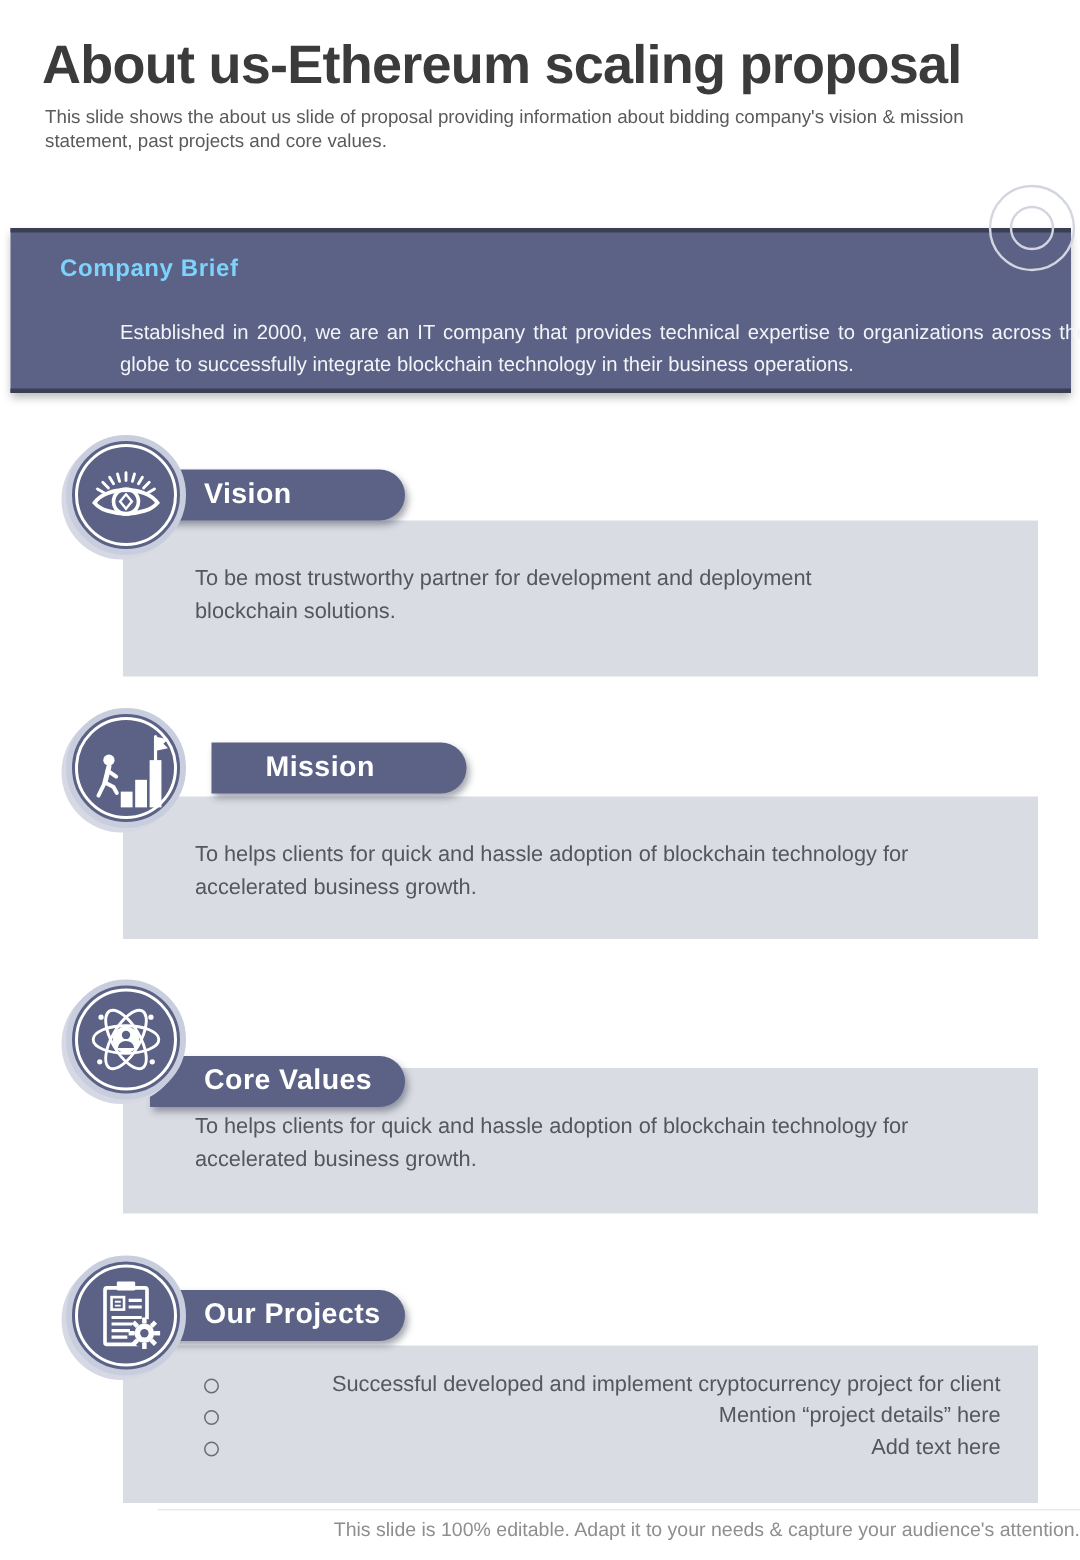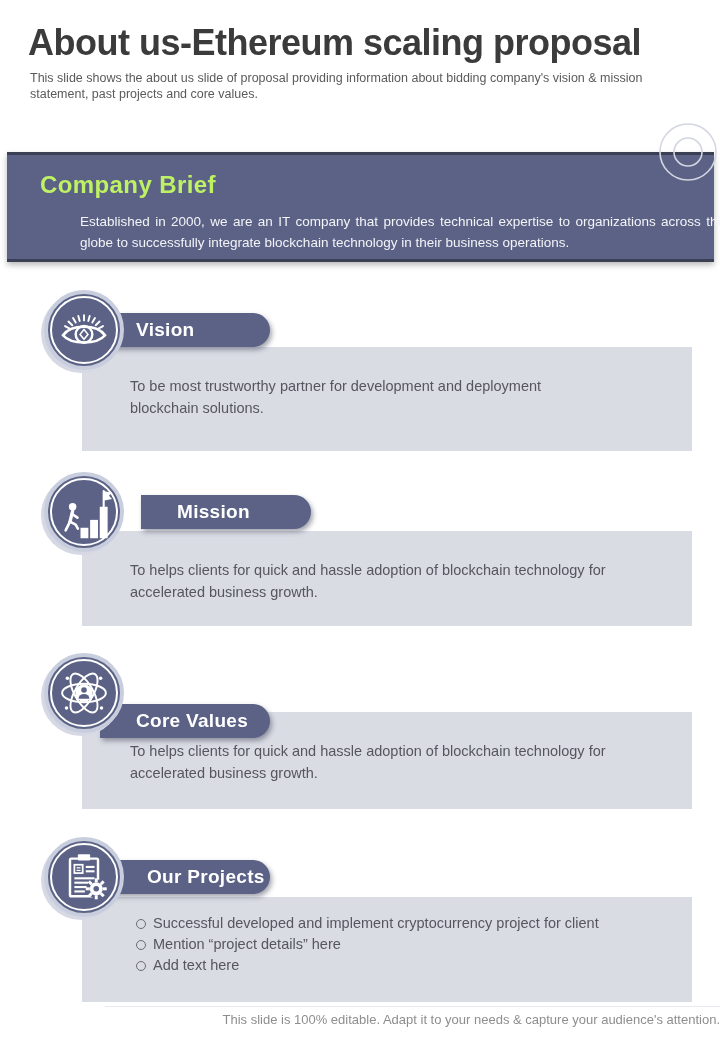--- a/index.html
+++ b/index.html
@@ -12,43 +12,43 @@
   .slide{position:relative;width:720px;height:1040px;background:#fff;overflow:hidden;}
 
   .page-title{position:absolute;left:28px;top:22px;font-size:36px;font-weight:700;
     letter-spacing:-0.5px;color:var(--title-text);}
   .page-subtitle{position:absolute;left:30px;top:70px;width:672px;font-size:12.5px;
     line-height:16px;color:var(--subtitle-text);}
 
   .banner{position:absolute;left:7px;top:152px;width:707px;height:110px;background:var(--slate);
     border-top:3px solid var(--slate-dark);border-bottom:3px solid var(--slate-dark);
     box-shadow:0 3px 6px rgba(0,0,0,.28);z-index:2;}
-  .banner-heading{position:absolute;left:33px;top:16px;font-size:24px;font-weight:700;
-    letter-spacing:.4px;color:#bef264;}
+  .banner-heading{position:absolute;left:33px;top:16px;font-size:16px;font-weight:700;
+    letter-spacing:.4px;color:#7dd3fc;}
   .banner-body{position:absolute;left:33px;top:56px;width:645px;font-size:13.5px;line-height:21px;
     color:#f3f4f8;text-align:justify;margin-left:40px;}
   .deco-circles{position:absolute;left:644px;top:112px;z-index:3;pointer-events:none;}
 
   .section{position:absolute;left:0;width:720px;}
   .content-box{position:absolute;left:82px;width:610px;background:var(--box-bg);z-index:0;}
   .box-text{margin:28px 40px 0 48px;font-size:14.5px;line-height:22px;color:var(--body-text);}
   .s-vision .box-text{width:470px;}
 
   .pill{position:absolute;left:100px;width:170px;height:34px;background:var(--slate);
     border-radius:0 17px 17px 0;box-shadow:2px 3px 5px rgba(50,55,75,.45);z-index:1;
     display:flex;align-items:center;}
   .pill-label{padding-left:36px;font-size:19px;font-weight:700;letter-spacing:.3px;color:#fff;}
 
   .icon{position:absolute;left:44px;width:80px;height:80px;border-radius:50%;background:var(--slate);
     border:4px solid var(--ring-light);box-shadow:-3px 3px 0 0 #d6d9e4;z-index:2;
     display:flex;align-items:center;justify-content:center;}
   .icon::after{content:'';position:absolute;inset:2px;border:2px solid #fff;border-radius:50%;}
   .icon svg{display:block;}
 
-  .bullet-list{list-style:none;margin:16px 25px 0 54px;}
+  .bullet-list{list-style:none;margin:16px 25px 0 54px;text-align:right;}
   .bullet-list li{position:relative;padding-left:17px;font-size:14.5px;line-height:21px;
     color:var(--body-text);}
   .bullet-list li::before{content:'';position:absolute;left:0;top:6px;width:8px;height:8px;
     border:1.4px solid #6b6c74;border-radius:50%;}
 
   .footer-rule{position:absolute;left:105px;top:1006px;width:615px;height:1px;background:#e9eaef;}
   .slide-footer{position:absolute;left:0;top:1012px;width:720px;text-align:right;
     font-size:13px;color:var(--footer-text);}
 </style>
 </head>
@@ -158,21 +158,21 @@
   </div>
 
   <div class="section s-our-projects">
     <div class="content-box" style="top:897px;height:105px;">
       <ul class="bullet-list">
         <li>Successful developed and implement cryptocurrency project for client</li>
         <li>Mention “project details” here</li>
         <li>Add text here</li>
       </ul>
     </div>
-    <div class="pill" style="top:860px;padding-left:11px;">
+    <div class="pill" style="top:860px;">
       <span class="pill-label">Our Projects</span>
     </div>
     <div class="icon" style="top:837px;">
       <span>
         <svg width="56" height="56" viewBox="0 0 64 64">
           <rect x="16" y="11" width="32" height="43" rx="1.5" fill="none" stroke="#fff" stroke-width="2.8"></rect>
           <rect x="25" y="6" width="14" height="7" rx="1" fill="#fff"></rect>
           <rect x="21" y="18" width="9.5" height="9.5" fill="none" stroke="#fff" stroke-width="2"></rect>
           <g stroke="#fff" stroke-width="1.4">
               <path d="M23.5 21.5 H28"></path>

